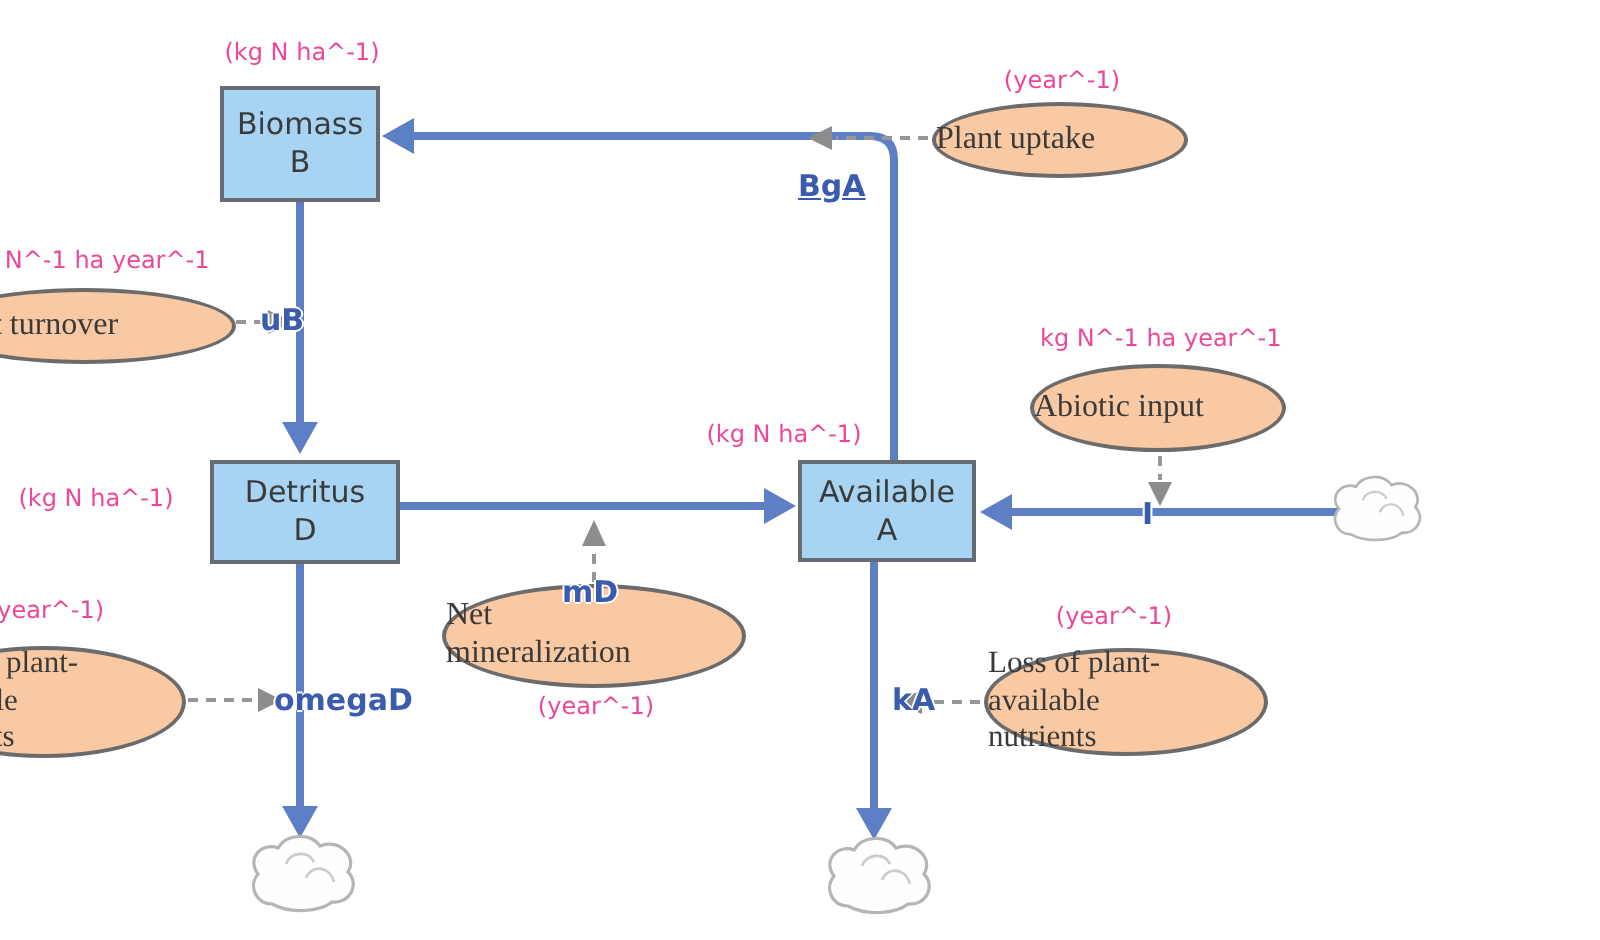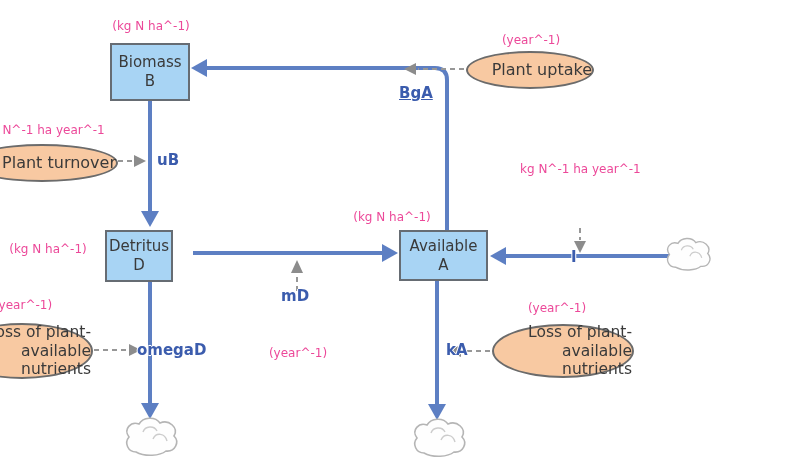--- a/index.html
+++ b/index.html
@@ -8,24 +8,24 @@
     overflow:hidden;font-family:"DejaVu Sans", sans-serif;
   }
   .canvas svg{position:absolute;left:0;top:0;}
   .stock{
     position:absolute;display:flex;flex-direction:column;align-items:center;justify-content:center;
     background:var(--stock-fill,#a8d4f4);border:2.5px solid var(--stock-border,#666c73);
     color:var(--text-color,#3a3a3a);font-size:15px;line-height:1.25;text-align:center;
     box-sizing:border-box;z-index:3;
   }
   .variable{
-    position:absolute;display:flex;flex-direction:column;align-items:flex-end;justify-content:center;
+    position:absolute;display:flex;flex-direction:column;align-items:flex-start;justify-content:center;
     background:var(--variable-fill,#f8c9a2);border:2px solid var(--variable-border,#6b6b6b);
     border-radius:50%;color:var(--text-color,#3a3a3a);font-size:16px;line-height:1.17;
-    text-align:center;box-sizing:border-box;z-index:3;overflow:visible;white-space:nowrap;
+    text-align:center;box-sizing:border-box;z-index:3;overflow:visible;white-space:nowrap;font-family:Liberation Serif, serif;
   }
   .unit{
     position:absolute;color:#ec4899;font-size:12px;text-align:center;z-index:4;white-space:nowrap;
   }
   .flow-label{
     position:absolute;color:var(--flow-label-color,#3b5cad);font-size:15px;font-weight:600;z-index:4;
     text-shadow:-1px 0 0 #fff,1px 0 0 #fff,0 -1px 0 #fff,0 1px 0 #fff;white-space:nowrap;
   }
   .flow-line{stroke:var(--flow-color,#5d7fc3);stroke-width:4;fill:none;}
   .flow-head{fill:var(--flow-color,#5d7fc3);stroke:none;}
@@ -105,21 +105,21 @@
       <path class="cloud-outer" d="M -16 12 C -24 12 -28 3 -23 -3 C -29 -11 -21 -19 -13 -16 C -9 -23 3 -24 8 -17 C 17 -21 27 -12 22 -4 C 28 2 23 12 14 11 C 8 16 -7 17 -16 12 Z"></path>
       <path class="cloud-inner" d="M -9 -8 C -7 -14 2 -15 5 -9"></path>
       <path class="cloud-inner" d="M 1 -1 C 4 -8 13 -7 15 1"></path>
     </g>
   </svg>
 
   <div class="stock" style="left:110px;top:43px;width:80px;height:58px;">
     <span>Biomass</span>
     <span>B</span>
   </div>
-  <div class="stock" style="left:105px;top:230px;width:68px;height:52px;align-items:center;">
+  <div class="stock" style="left:105px;top:230px;width:95px;height:52px;align-items:center;">
     <span>Detritus</span>
     <span>D</span>
   </div>
   <div class="stock" style="left:399px;top:230px;width:89px;height:51px;">
     <span>Available</span>
     <span>A</span>
   </div>
 
   <div class="unit" style="left:101px;top:19px;width:100px;">(kg N ha^-1)</div>
   <div class="unit" style="left:0px;top:242px;width:96px;">(kg N ha^-1)</div>
@@ -128,38 +128,45 @@
   <div class="variable" style="left:466px;top:51px;width:128px;height:38px;">
     <span>Plant uptake</span>
   </div>
   <div class="unit" style="left:491px;top:33px;width:80px;">(year^-1)</div>
 
   <div class="variable" style="left:-34px;top:144px;width:152px;height:38px;">
     <span>Plant turnover</span>
   </div>
   <div class="unit" style="left:-16px;top:123px;width:120px;">kg N^-1 ha year^-1</div>
 
+  <div class="variable" style="left:221px;top:292px;width:152px;height:52px;">
+    <span>Net</span>
+    <span>mineralization</span>
+  </div>
   <div class="unit" style="left:258px;top:346px;width:80px;">(year^-1)</div>
 
+  <div class="variable" style="left:515px;top:182px;width:128px;height:44px;">
+    <span>Abiotic input</span>
+  </div>
   <div class="unit" style="left:520px;top:162px;width:120px;">kg N^-1 ha year^-1</div>
 
   <div class="variable" style="left:-49px;top:323px;width:142px;height:56px;font-size:15.5px;line-height:1.22;">
     <span>Loss of plant-</span>
     <span>available</span>
     <span>nutrients</span>
   </div>
   <div class="unit" style="left:-17px;top:298px;width:80px;">(year^-1)</div>
 
   <div class="variable" style="left:492px;top:324px;width:142px;height:54px;font-size:15.5px;line-height:1.22;">
     <span>Loss of plant-</span>
     <span>available</span>
     <span>nutrients</span>
   </div>
   <div class="unit" style="left:517px;top:301px;width:80px;">(year^-1)</div>
 
-  <div class="flow-label" style="left:157px;top:151px;">uB</div>
+  <div class="flow-label" style="left:130px;top:151px;">uB</div>
   <div class="flow-label" style="left:399px;top:84px;text-decoration:underline;">BgA</div>
   <div class="flow-label" style="left:281px;top:244px;margin-top:43px;">mD</div>
   <div class="flow-label" style="left:571px;top:248px;">I</div>
   <div class="flow-label" style="left:121px;top:341px;margin-left:16px;">omegaD</div>
   <div class="flow-label" style="left:446px;top:341px;">kA</div>
 
 </div>
 
 </body></html>

